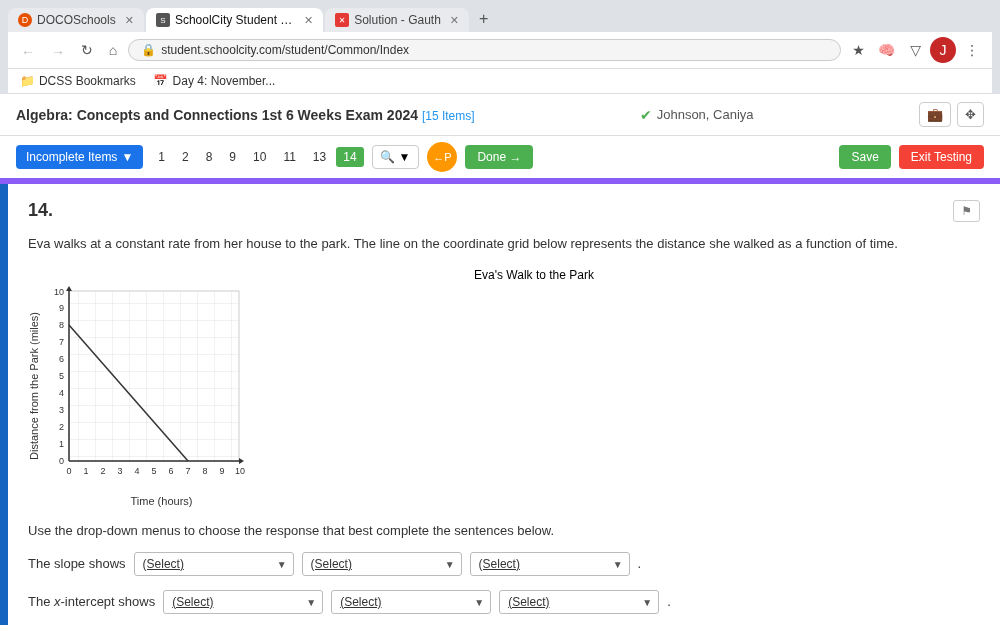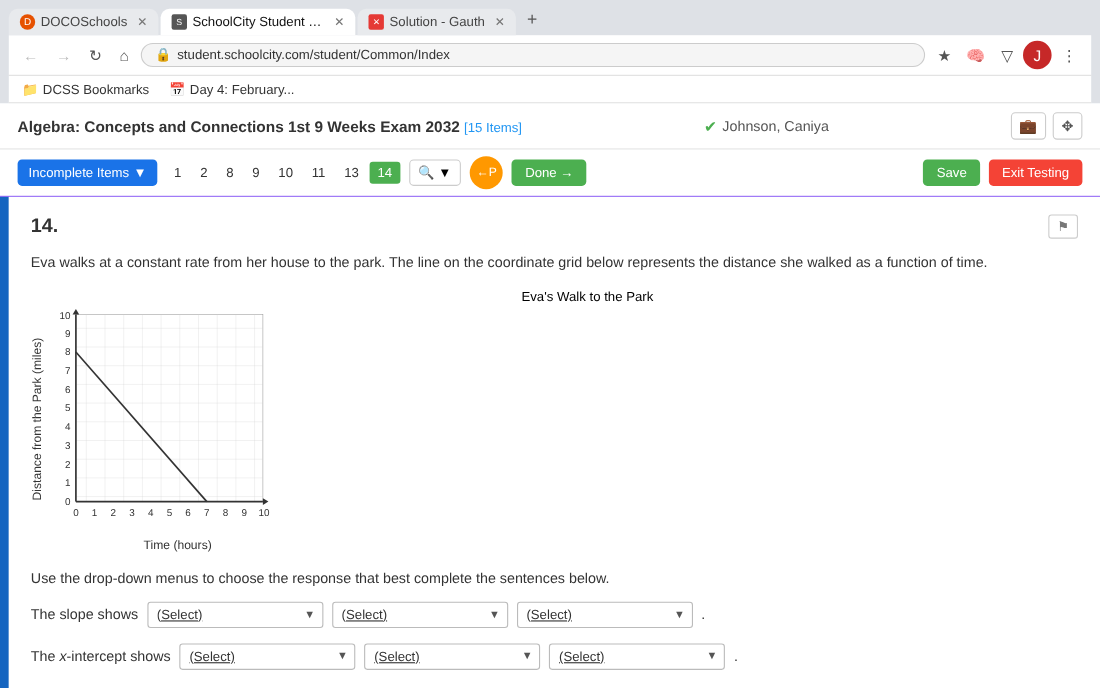--- a/index.html
+++ b/index.html
@@ -164,21 +164,21 @@
       border-radius: 4px;
       cursor: pointer;
       padding: 4px 7px;
       font-size: 13px;
       color: #555;
     }
 
     
     .toolbar {
       background: #fff;
-      border-bottom: 1px solid #8b5cf6;
+      border-bottom: 6px solid #8b5cf6;
       padding: 6px 16px;
       display: flex;
       align-items: center;
       gap: 8px;
     }
     .btn-incomplete {
       background: #1a73e8;
       color: #fff;
       border: none;
       border-radius: 4px;
@@ -432,29 +432,29 @@
       <button class="nav-icon-btn">⋮</button>
     </div>
   </div>
   <div class="bookmarks-bar">
     <div class="bookmark-item">
       <span>📁</span>
       <span>DCSS Bookmarks</span>
     </div>
     <div class="bookmark-item">
       <span>📅</span>
-      <span>Day 4: February...</span>
+      <span>Day 4: November...</span>
     </div>
   </div>
 </div>
 
 <div class="app-header">
   <div class="header-left">
     <span class="exam-title">
-      <span>Algebra: Concepts and Connections 1st 9 Weeks Exam 2032</span>
+      <span>Algebra: Concepts and Connections 1st 6 Weeks Exam 2024</span>
       <span class="items-badge">[15 Items]</span>
     </span>
   </div>
   <div class="student-info">
     <span class="student-check">✔</span>
     <span>Johnson, Caniya</span>
   </div>
   <div class="header-right">
     <button class="icon-btn">💼</button>
     <button class="icon-btn">✥</button>

